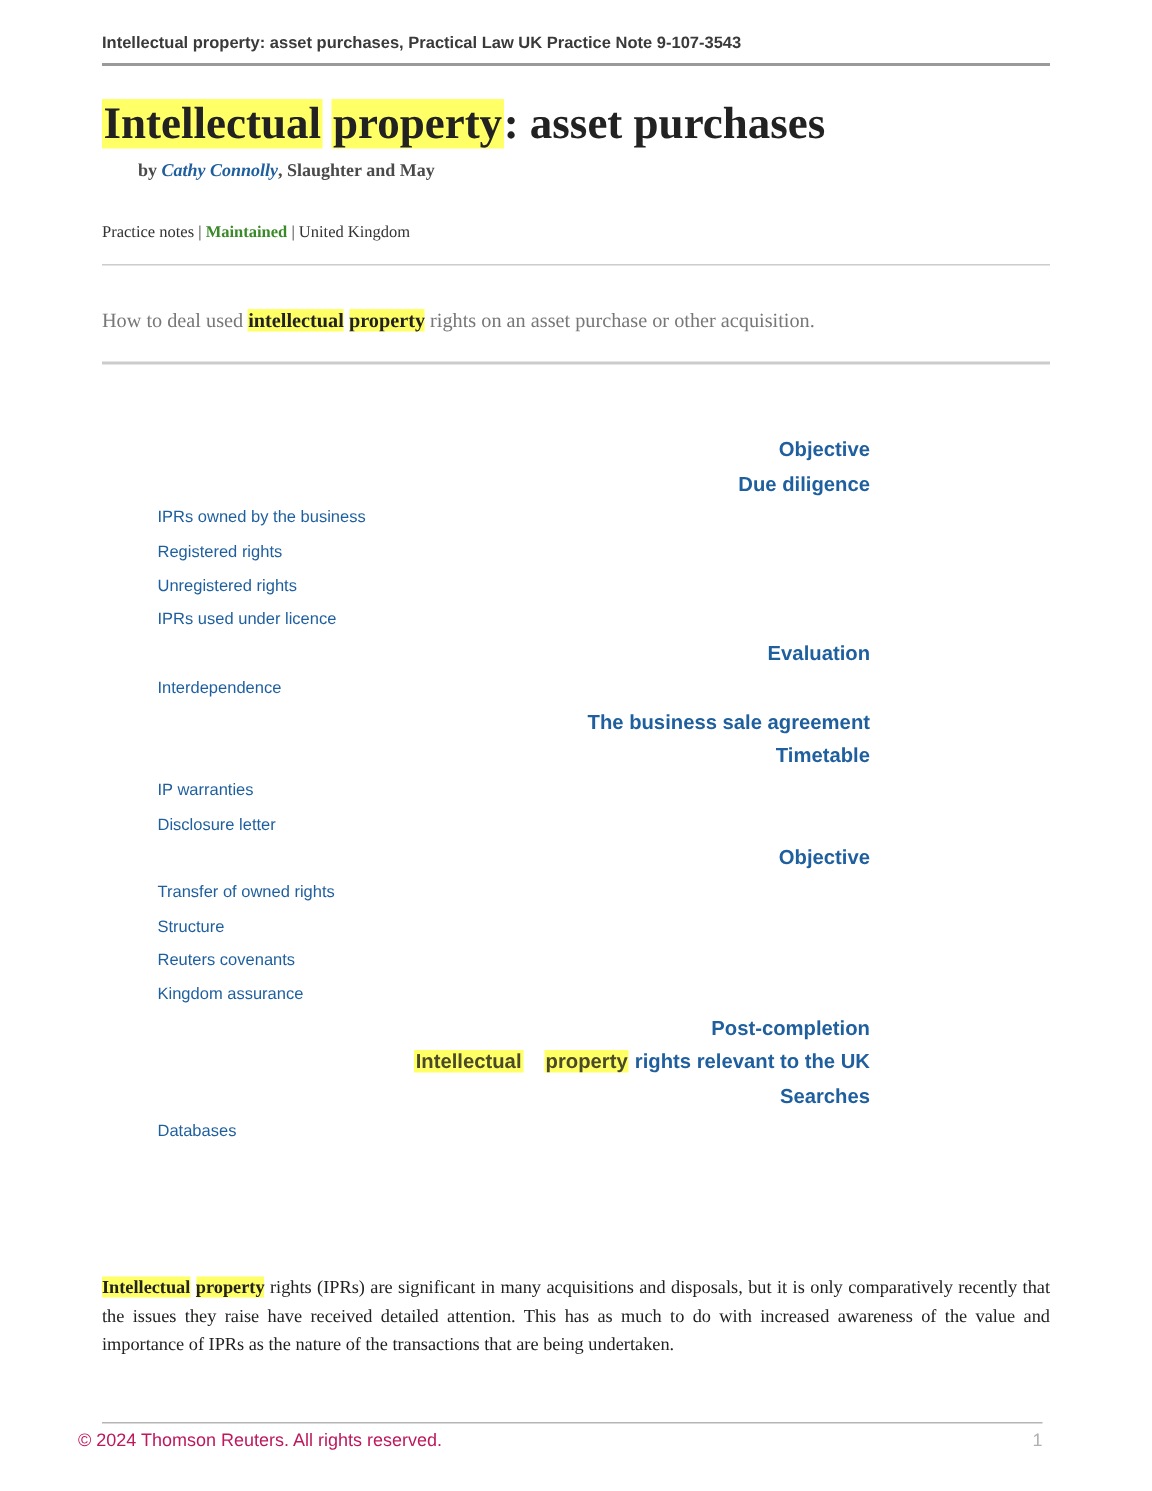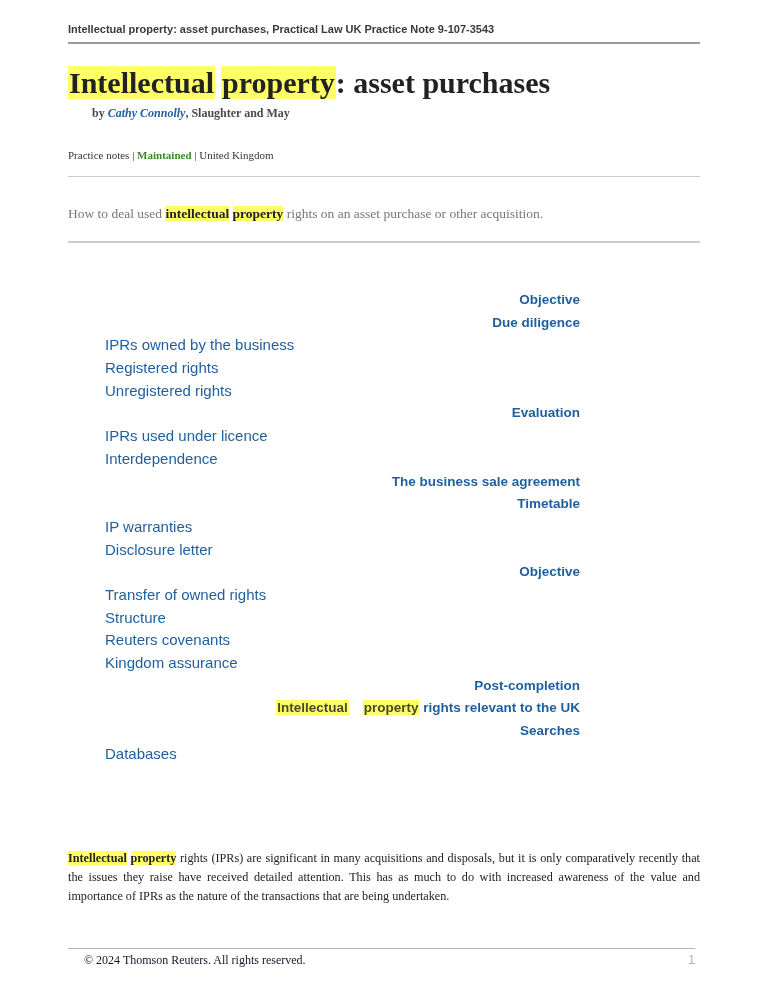--- a/index.html
+++ b/index.html
@@ -47,35 +47,35 @@
   .abstract .hl { color: #222222; font-weight: bold; }
 
   .rule-2 { position: absolute; left: 68px; top: 241px; width: 632px; height: 2px; background: #cccccc; }
 
   .toc { position: absolute; left: 80px; top: 291px; width: 500px; }
   .toc-item {
     font-family: "Liberation Sans", sans-serif; color: #1f5f9e;
     text-decoration: none; display: block; white-space: nowrap;
   }
   .toc-l1 { font-size: 13.5px; font-weight: bold; height: 22.7px; line-height: 18px; text-align: right; }
-  .toc-l2 { font-size: 15px; height: 22.7px; line-height: 18px; padding-left: 25px; }
+  .toc-l2 { font-size: 11px; height: 22.7px; line-height: 18px; padding-left: 25px; }
   .toc-l1 .hl { color: #4a4a2a; padding: 0 1px; }
   .toc-l1 .sp { display: inline-block; width: 14px; }
 
   .body-para {
     position: absolute; left: 68px; top: 849px; width: 632px;
     font-family: "Liberation Serif", serif; font-size: 12.2px; line-height: 19px;
     color: #222222; text-align: justify;
   }
   .body-para .hl { font-weight: bold; }
 
   .footer-rule { position: absolute; left: 68px; top: 948px; width: 627px; height: 1px; background: #b5b5b5; }
   .footer-copy {
-    position: absolute; left: 84px; top: 953px;
-    font-family: Liberation Serif, serif; font-size: 12px; color: #0f172a; white-space: nowrap;
+    position: absolute; left: 52px; top: 953px;
+    font-family: Liberation Sans, sans-serif; font-size: 12px; color: #be185d; white-space: nowrap;
   }
   .footer-page {
     position: absolute; left: 680px; top: 953px; width: 15px; text-align: right;
     font-family: "Liberation Sans", sans-serif; font-size: 12px; color: #b0b0b0;
   }
 </style>
 </head>
 <body>
 
 <div class="page">
@@ -102,22 +102,22 @@
   </div>
 
   <div class="rule-2"></div>
 
   <nav class="toc">
     <a href="#" class="toc-item toc-l1">Objective</a>
     <a href="#" class="toc-item toc-l1">Due diligence</a>
     <a href="#" class="toc-item toc-l2">IPRs owned by the business</a>
     <a href="#" class="toc-item toc-l2">Registered rights</a>
     <a href="#" class="toc-item toc-l2">Unregistered rights</a>
+    <a href="#" class="toc-item toc-l2">IPRs used under licence</a>
     <a href="#" class="toc-item toc-l1">Evaluation</a>
-    <a href="#" class="toc-item toc-l2">IPRs used under licence</a>
     <a href="#" class="toc-item toc-l2">Interdependence</a>
     <a href="#" class="toc-item toc-l1">The business sale agreement</a>
     <a href="#" class="toc-item toc-l1">Timetable</a>
     <a href="#" class="toc-item toc-l2">IP warranties</a>
     <a href="#" class="toc-item toc-l2">Disclosure letter</a>
     <a href="#" class="toc-item toc-l1">Objective</a>
     <a href="#" class="toc-item toc-l2">Transfer of owned rights</a>
     <a href="#" class="toc-item toc-l2">Structure</a>
     <a href="#" class="toc-item toc-l2">Reuters covenants</a>
     <a href="#" class="toc-item toc-l2">Kingdom assurance</a>

